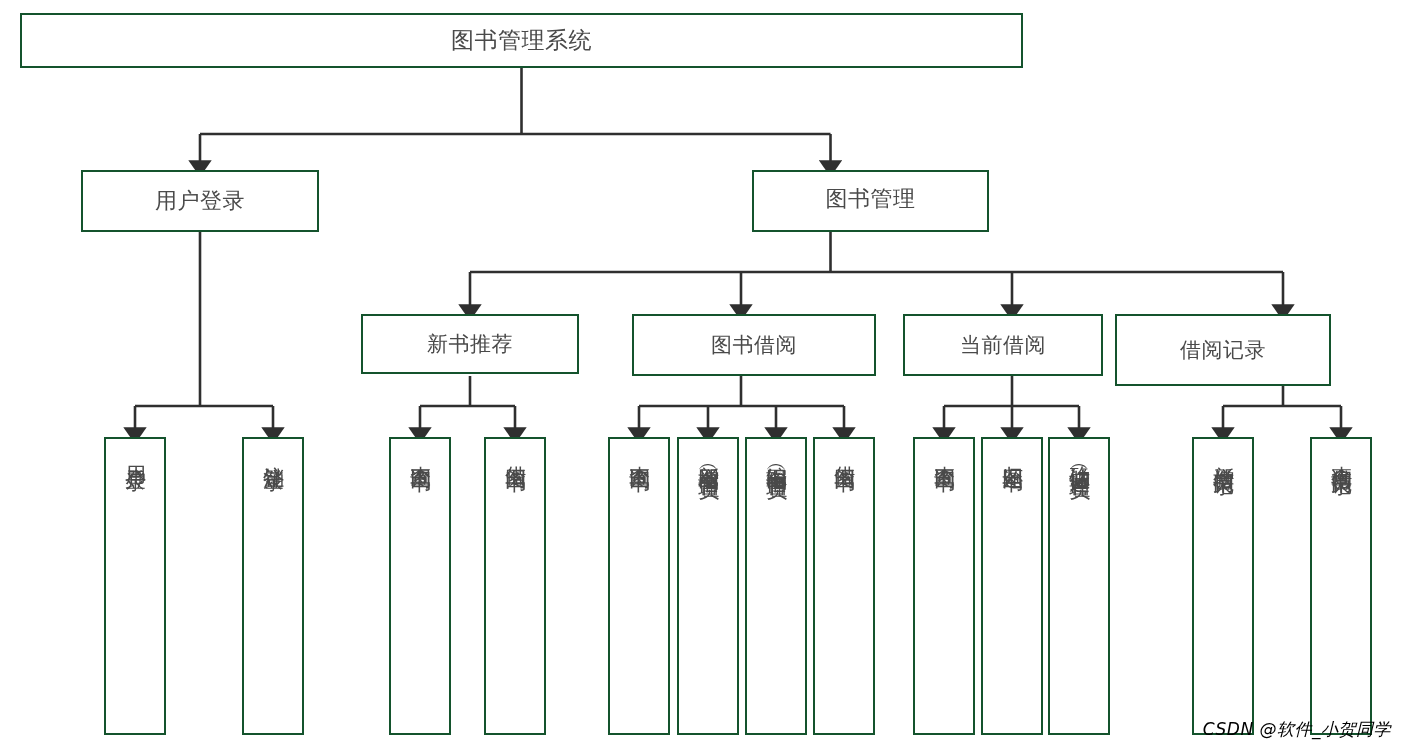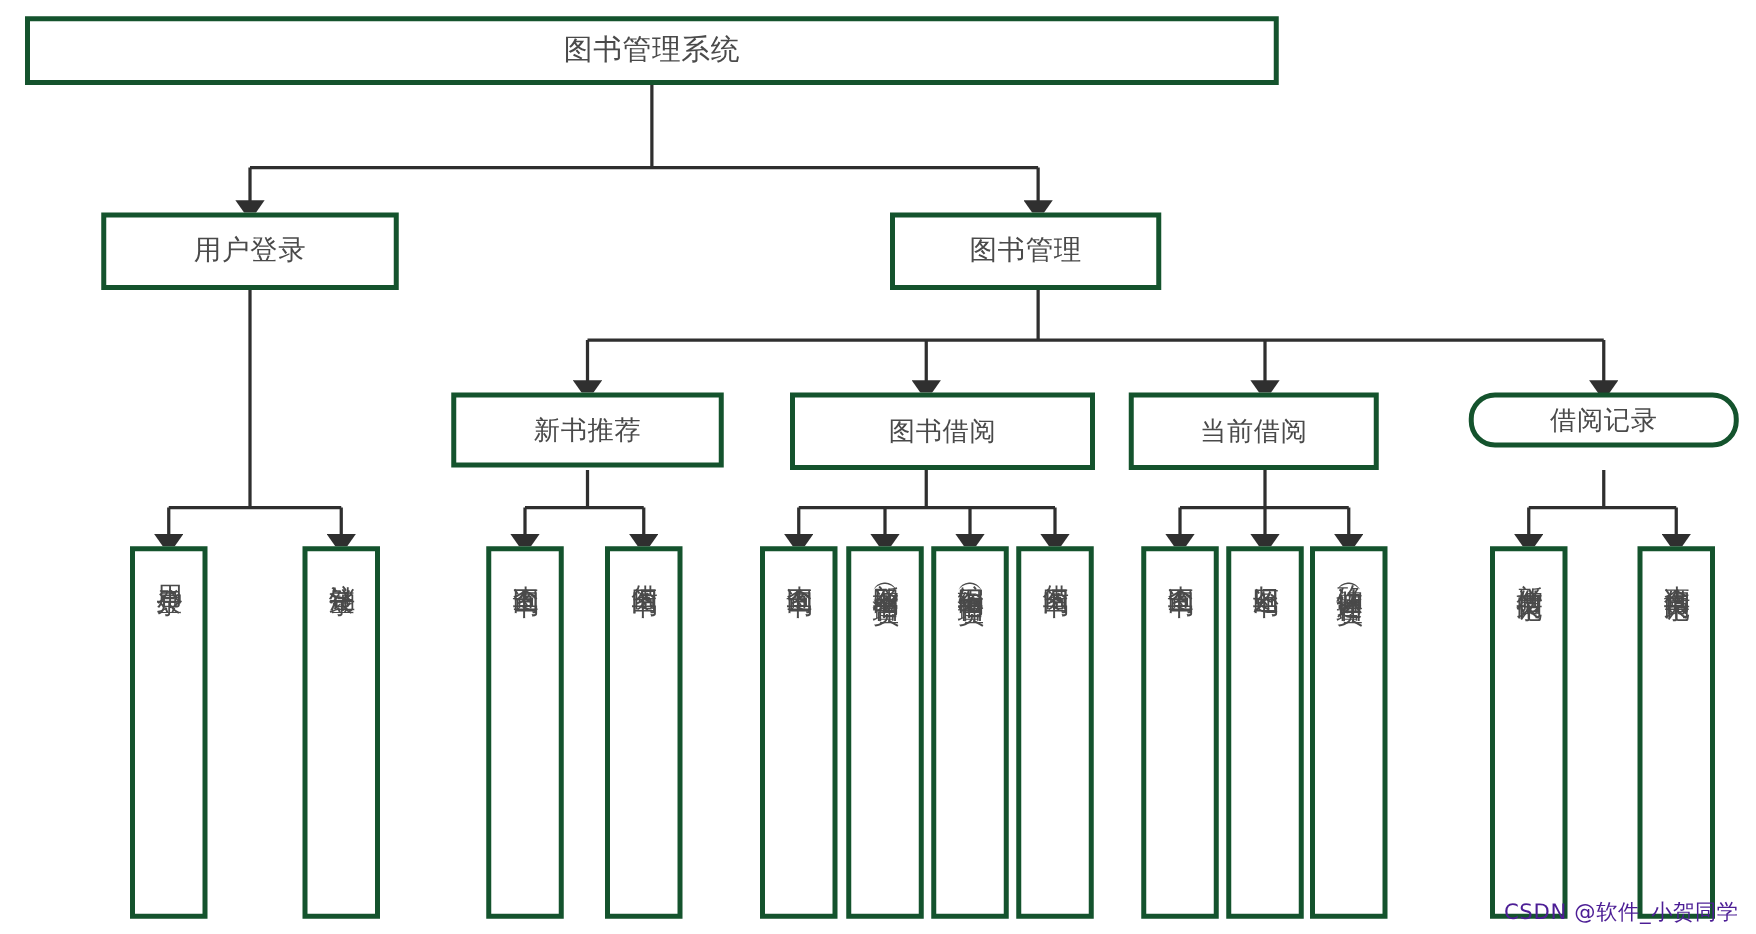--- a/index.html
+++ b/index.html
@@ -26,21 +26,21 @@
     top: 0;
     width: 1405px;
     height: 747px;
     pointer-events: none;
   }
   
   .node {
     position: absolute;
     box-sizing: border-box;
     background: #ffffff;
-    border: 4px solid #14532d;
+    border: 2px solid #14532d;
     display: flex;
     align-items: center;
     justify-content: center;
     overflow: hidden;
   }
   .node .label {
     color: #4a4a4a;
     letter-spacing: 0.5px;
     text-align: center;
     line-height: 1.25;
@@ -64,24 +64,25 @@
     letter-spacing: 2px;
     white-space: pre-wrap;
     max-height: 100%;
   }
   
   #watermark {
     position: absolute;
     right: 14px;
     bottom: 6px;
     font-size: 17px;
-    color: #4c1d95;
+    color: #000000;
     letter-spacing: 0.5px;
     white-space: nowrap;
     user-select: none;
+    font-style: italic;
   }
 </style>
 </head>
 <body>
 
 <div id="canvas">
 
   <svg id="links" viewBox="0 0 1405 747" xmlns="http://www.w3.org/2000/svg">
     <defs>
       <marker id="arrow" markerWidth="9" markerHeight="9" refX="2.6" refY="4.5" orient="auto" markerUnits="strokeWidth">
@@ -125,33 +126,33 @@
       </g>
   </svg>
 
   <div id="node-layer">
       <div class="node root" style="left: 20px; top: 13px; width: 1003px; height: 55px;">
         <span class="label">图书管理系统</span>
       </div>
       <div class="node lvl2" style="left: 81px; top: 170px; width: 238px; height: 62px;">
         <span class="label">用户登录</span>
       </div>
-      <div class="node lvl2" style="left: 712px; top: 170px; width: 217px; height: 62px;">
+      <div class="node lvl2" style="left: 752px; top: 170px; width: 237px; height: 62px; font-family: Liberation Mono, monospace;">
         <span class="label">图书管理</span>
       </div>
       <div class="node lvl3" style="left: 361px; top: 314px; width: 218px; height: 60px;">
         <span class="label">新书推荐</span>
       </div>
       <div class="node lvl3" style="left: 632px; top: 314px; width: 244px; height: 62px;">
         <span class="label">图书借阅</span>
       </div>
       <div class="node lvl3" style="left: 903px; top: 314px; width: 200px; height: 62px;">
         <span class="label">当前借阅</span>
       </div>
-      <div class="node lvl3" style="left: 1175px; top: 314px; width: 216px; height: 44px; border-radius: 21px;">
+      <div class="node lvl3" style="left: 1115px; top: 314px; width: 216px; height: 72px;">
         <span class="label">借阅记录</span>
       </div>
       <div class="node leaf" style="left: 104px; top: 437px; width: 62px; height: 298px;">
         <span class="label">用户登录</span>
       </div>
       <div class="node leaf" style="left: 242px; top: 437px; width: 62px; height: 298px;">
         <span class="label">注销登录</span>
       </div>
       <div class="node leaf" style="left: 389px; top: 437px; width: 62px; height: 298px;">
         <span class="label">查询图书</span>

